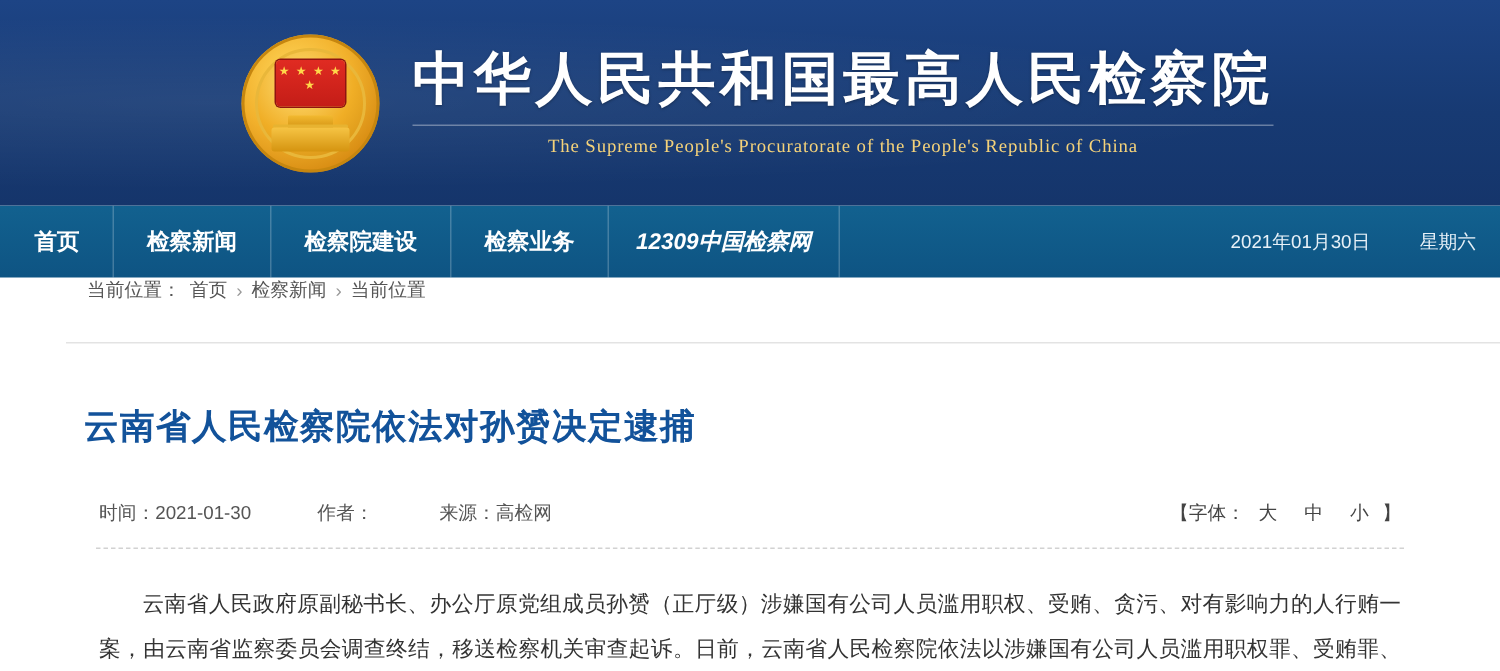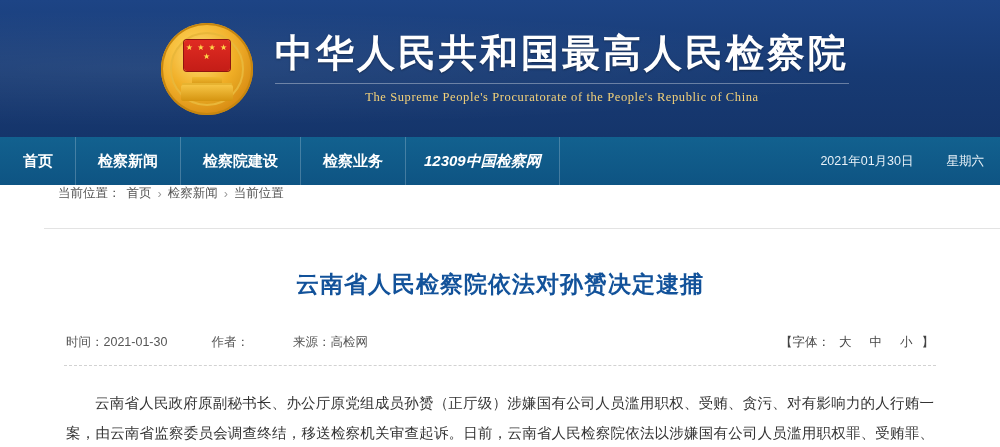--- a/index.html
+++ b/index.html
@@ -176,21 +176,21 @@
     white-space: nowrap;
   }
   .breadcrumb .crumb { color: #555; }
   .breadcrumb .sep { color: #9a9a9a; }
 
   
   .article {
     padding: 0 56px;
   }
   .article-title {
-    text-align: center;
+    text-align: left;
     font-size: 23px;
     font-weight: bold;
     color: #12529a;
     letter-spacing: 1px;
     margin: 40px 0 16px;
     font-family: "Liberation Sans", sans-serif;
   }
   .meta-row {
     margin-top: 34px;
     display: flex;

